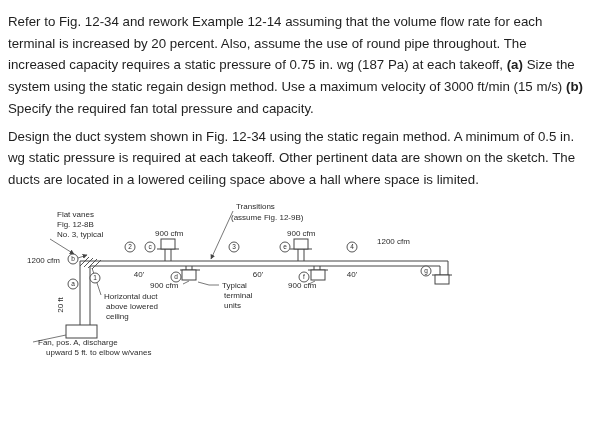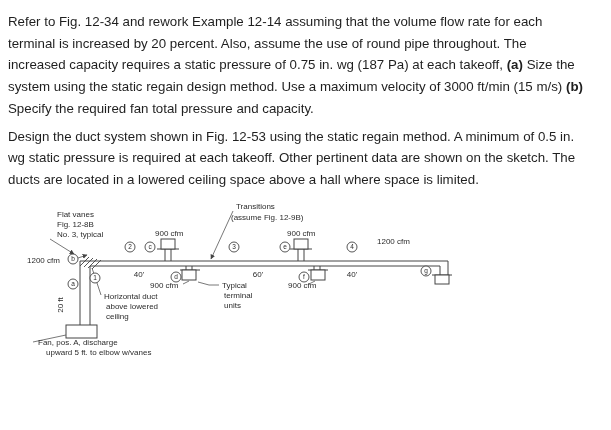--- a/index.html
+++ b/index.html
@@ -18,21 +18,21 @@
   svg.diagram text.nd{font-size:6.5px;}
 </style>
 </head>
 <body>
 
 <div class="page">
 
   <p class="para"><span>Refer to Fig. 12-34 and rework Example 12-14 assuming that the volume flow rate for each terminal is increased by 20 percent. Also, assume the use of round pipe throughout. The increased capacity requires a static pressure of 0.75 in. wg (187 Pa) at each takeoff, </span><b>(a)</b><span> Size the system using the static regain design method. Use a maximum velocity of 3000 ft/min (15 m/s) </span><b>(b)</b><span> Specify the required fan total pressure and capacity.</span></p>
 
 
-  <p class="para">Design the duct system shown in Fig. 12-53 using the static regain method. A minimum of 0.5 in. wg static pressure is required at each takeoff. Other pertinent data are shown on the sketch. The ducts are located in a lowered ceiling space above a hall where space is limited.</p>
+  <p class="para">Design the duct system shown in Fig. 12-34 using the static regain method. A minimum of 0.5 in. wg static pressure is required at each takeoff. Other pertinent data are shown on the sketch. The ducts are located in a lowered ceiling space above a hall where space is limited.</p>
 
 
   <svg class="diagram" width="611" height="172" viewBox="0 0 611 172" xmlns="http://www.w3.org/2000/svg">
     <defs>
       <marker id="arr" markerWidth="7" markerHeight="7" refX="5.5" refY="3" orient="auto">
         <path d="M0,0 L6,3 L0,6 Z" fill="#444"></path>
       </marker>
     </defs>
 
     <g stroke="#444" stroke-width="1" fill="none">

